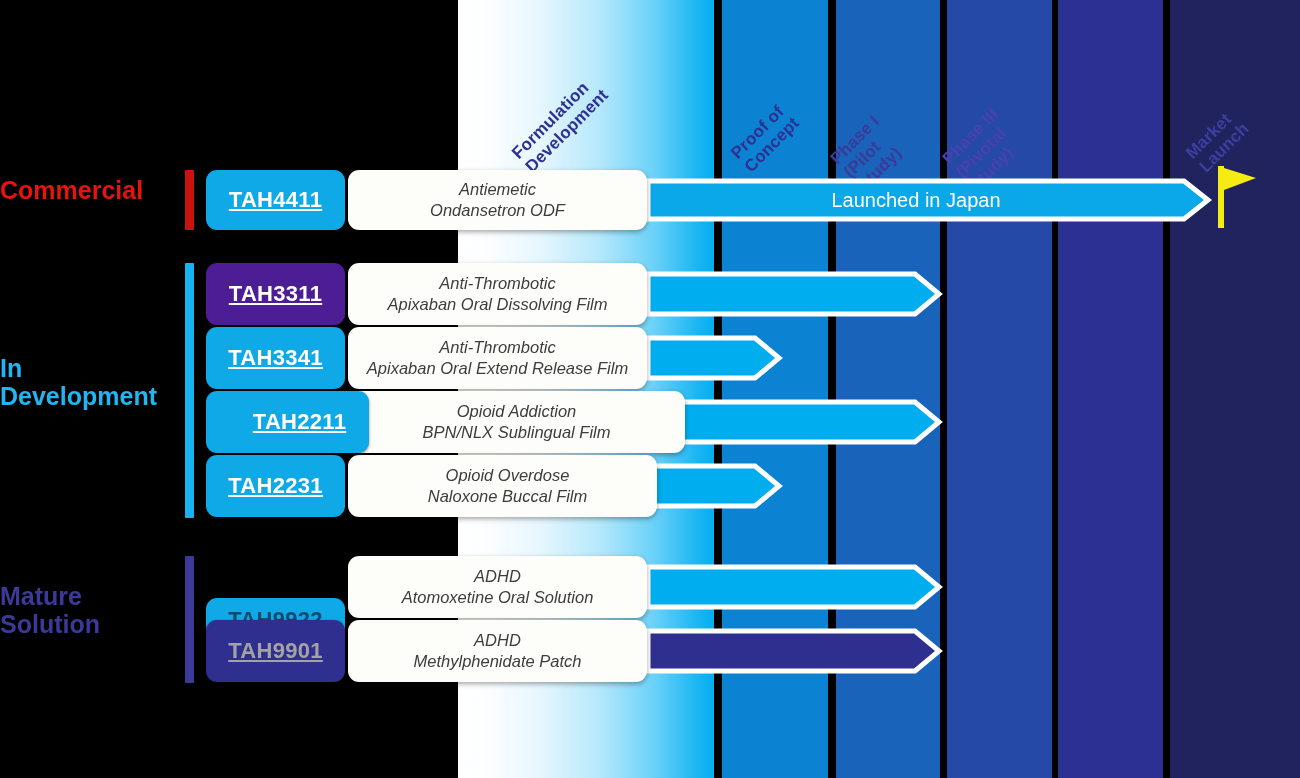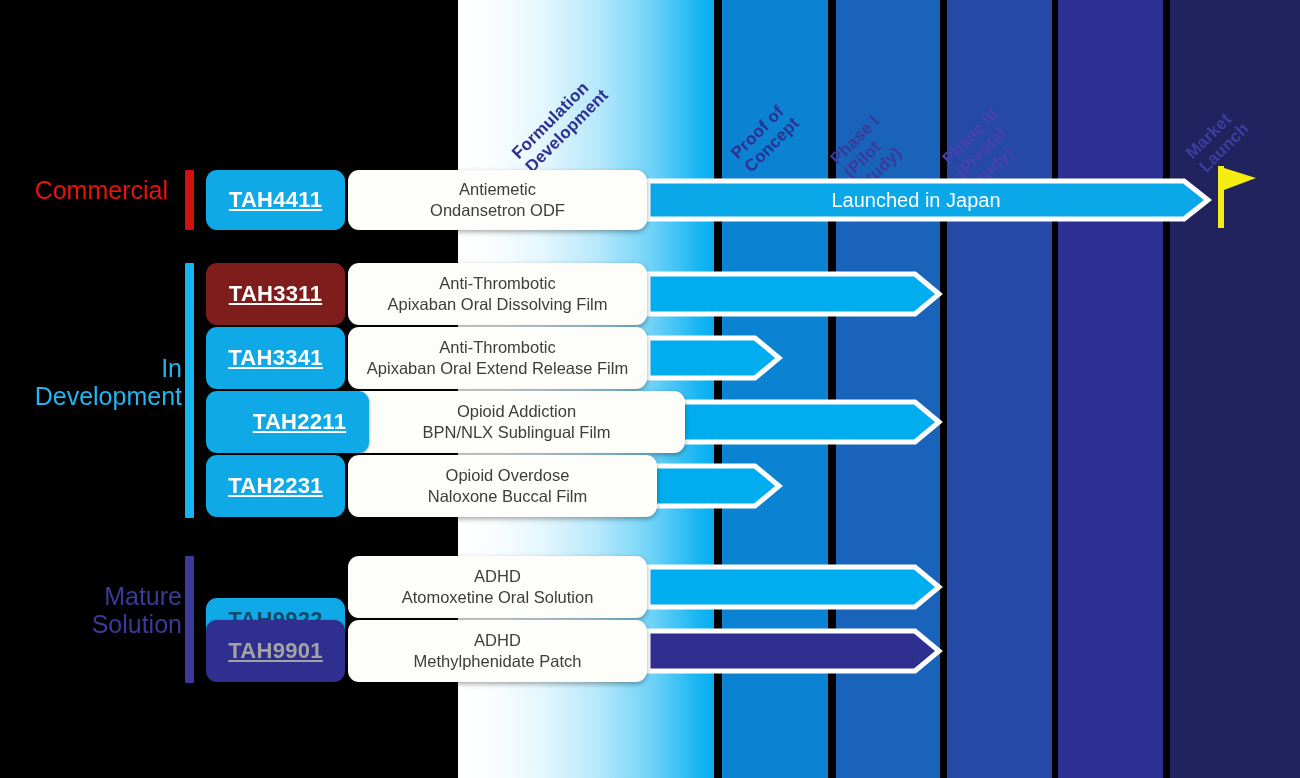--- a/index.html
+++ b/index.html
@@ -14,41 +14,41 @@
   .col .colfill{position:absolute;left:0;top:0;right:0;bottom:0;}
   .col .collabel{
     position:absolute;white-space:pre-line;
     font-weight:bold;font-size:17px;line-height:1.12;
     transform-origin:left bottom;
     transform:rotate(-45deg);
     letter-spacing:.2px;
   }
 
   
-  .cat{position:absolute;text-align:right;font-weight:normal;line-height:1.12;}
+  .cat{position:absolute;text-align:left;font-weight:bold;line-height:1.12;}
   .cat .cattext{display:block;}
   .catbar{position:absolute;width:9px;border-radius:1px;}
 
   
   .rowcode{
     position:absolute;border-radius:11px;
     display:flex;align-items:center;justify-content:center;
     color:#fff;font-weight:bold;font-size:22px;letter-spacing:.3px;
     box-shadow:0 1px 3px rgba(0,0,0,.45);
     z-index:7;
     text-decoration:underline;
   }
   .rowdesc{
     position:absolute;background:#fdfdfa;border-radius:11px;
     display:flex;flex-direction:column;align-items:center;justify-content:center;
     color:#3d3d3d;font-size:16.5px;line-height:1.3;
     box-shadow:0 2px 5px rgba(0,0,0,.35);
     z-index:6;
   }
-  .rowdesc .l1,.rowdesc .l2{display:block;white-space:nowrap;}
+  .rowdesc .l1,.rowdesc .l2{display:block;white-space:nowrap;font-style:italic;}
 
   
   .arrowwrap{position:absolute;z-index:5;}
   .arrowwrap svg{display:block;overflow:visible;}
   .arrowlabel{
     position:absolute;left:0;top:0;right:26px;bottom:0;
     display:flex;align-items:center;justify-content:center;
     color:#fff;font-size:20px;pointer-events:none;
   }
 
@@ -117,21 +117,21 @@
       <div class="rowcode" style="left: 206px; top: 170px; width: 139px; height: 60px; background: rgb(15, 169, 232); color: rgb(255, 255, 255);">TAH4411</div>
       <div class="rowdesc" style="left: 348px; top: 170px; width: 299px; height: 60px;">
         <span class="l1">Antiemetic</span>
         <span class="l2">Ondansetron ODF</span>
       </div>
       <div class="arrowwrap" style="left: 648px; top: 271px; width: 293px; height: 46px;">
         <svg width="293" height="46" viewBox="0 0 293 46">
           <path d="M0,3 L267,3 L291,23 L267,43 L0,43 Z" fill="#00aeef" stroke="#ffffff" stroke-width="5" stroke-linejoin="miter"></path>
         </svg>
       </div>
-      <div class="rowcode" style="left: 206px; top: 263px; width: 139px; height: 62px; background: #7f1d1d; color: rgb(255, 255, 255);">TAH3311</div>
+      <div class="rowcode" style="left: 206px; top: 263px; width: 139px; height: 62px; background: #4c1d95; color: rgb(255, 255, 255);">TAH3311</div>
       <div class="rowdesc" style="left: 348px; top: 263px; width: 299px; height: 62px;">
         <span class="l1">Anti-Thrombotic</span>
         <span class="l2">Apixaban Oral Dissolving Film</span>
       </div>
       <div class="arrowwrap" style="left: 648px; top: 335px; width: 133px; height: 46px;">
         <svg width="133" height="46" viewBox="0 0 133 46">
           <path d="M0,3 L107,3 L131,23 L107,43 L0,43 Z" fill="#00aeef" stroke="#ffffff" stroke-width="5" stroke-linejoin="miter"></path>
         </svg>
       </div>
       <div class="rowcode" style="left: 206px; top: 327px; width: 139px; height: 62px; background: rgb(15, 169, 232); color: rgb(255, 255, 255);">TAH3341</div>

